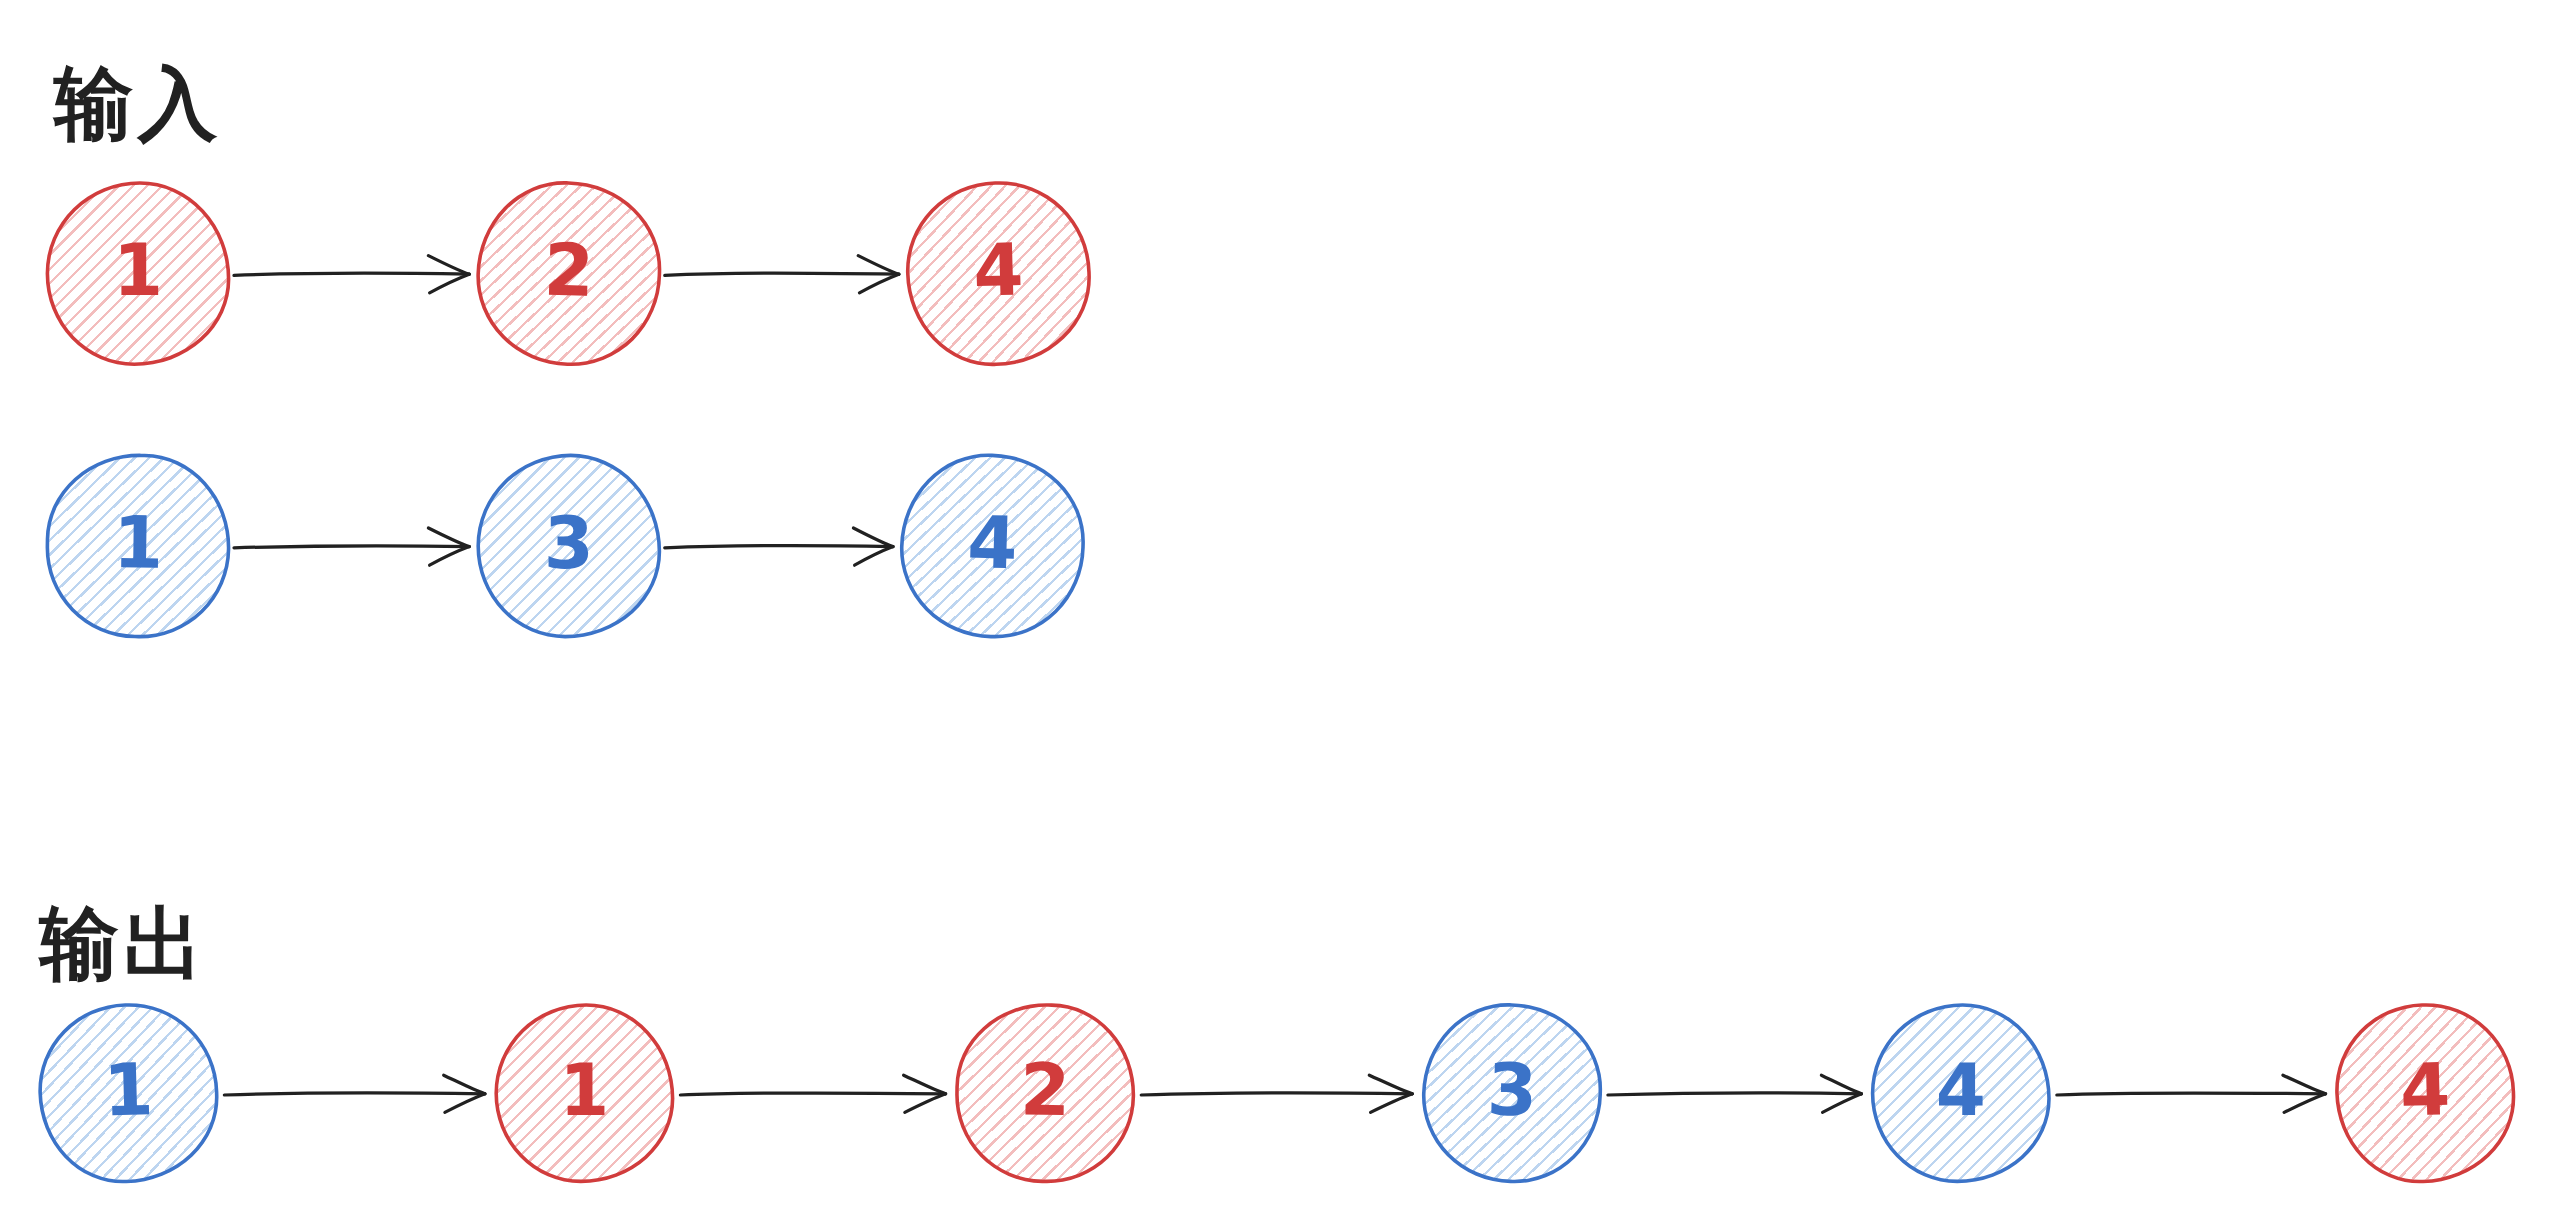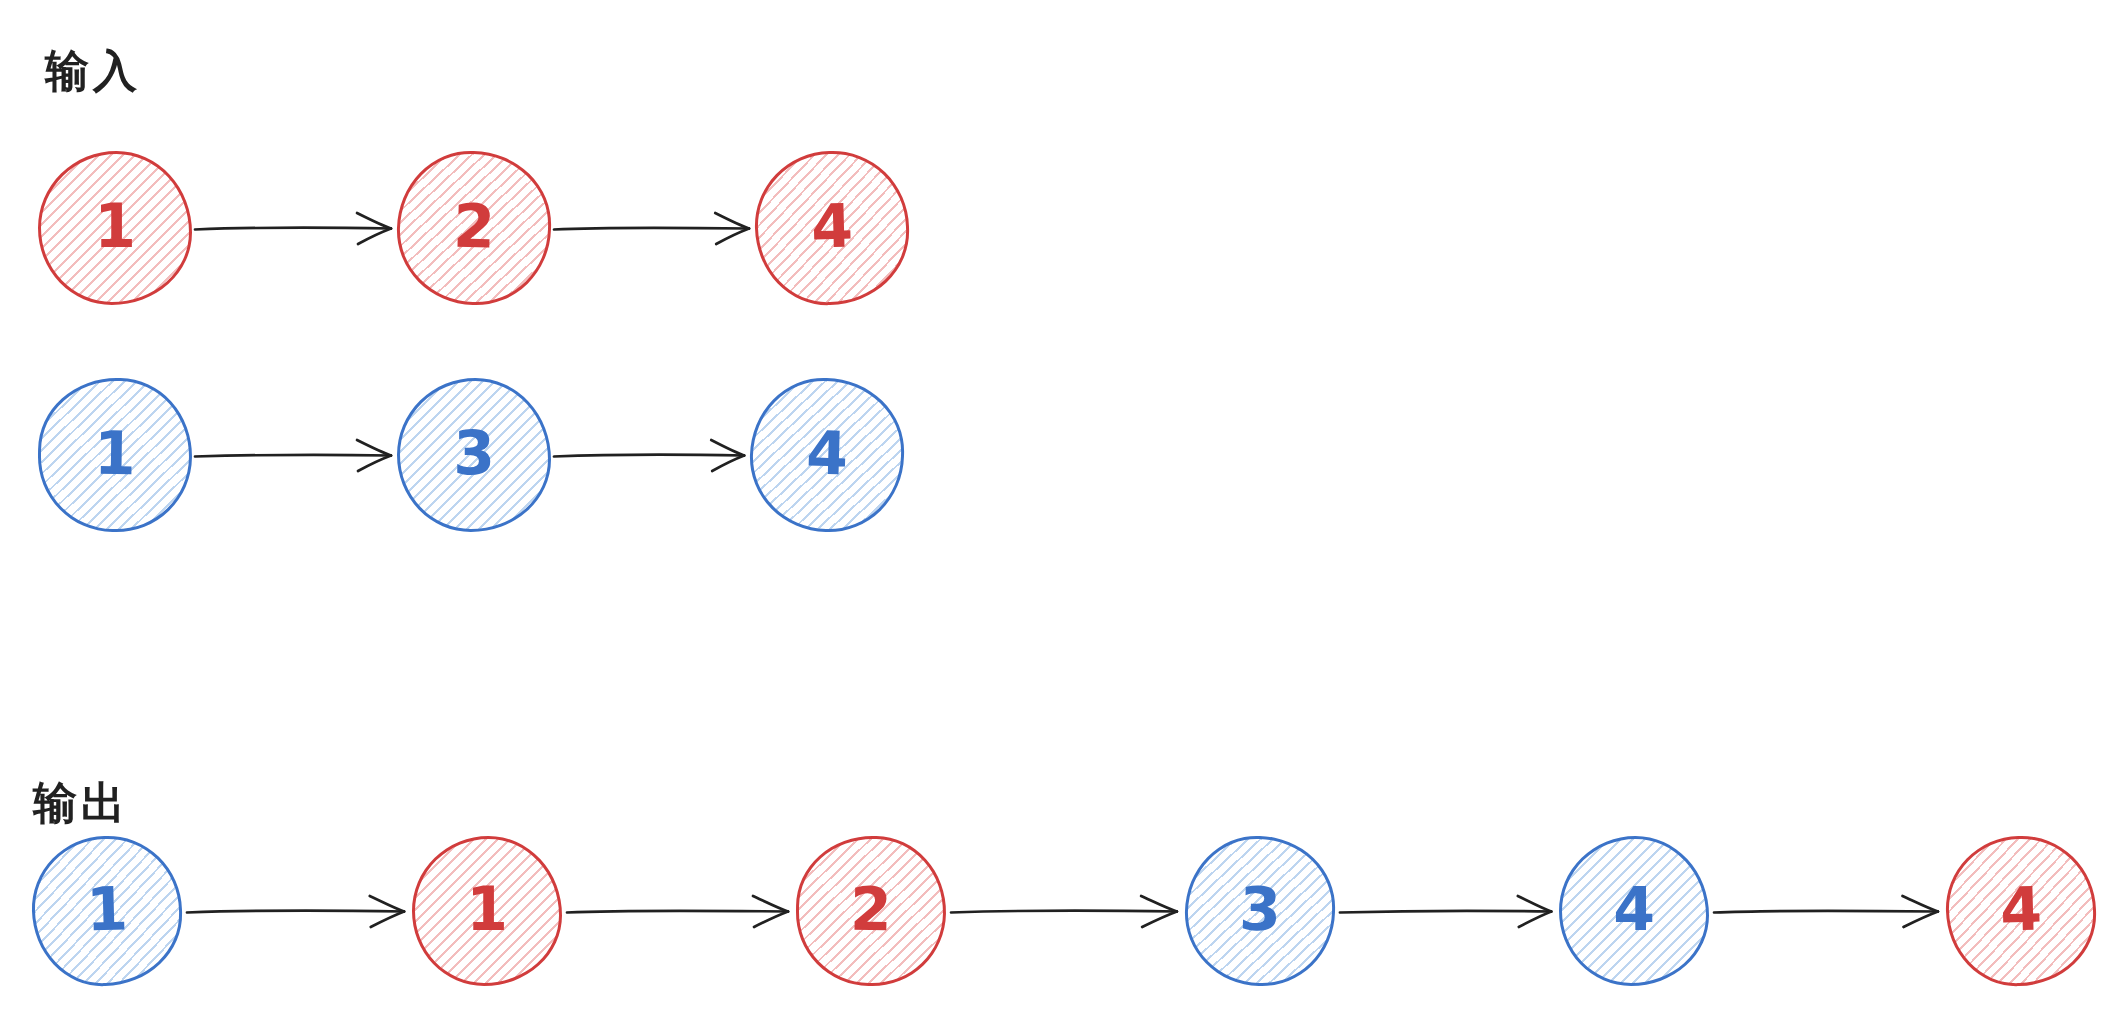--- a/index.html
+++ b/index.html
@@ -6,21 +6,21 @@
   #canvas {
     position: relative;
     width: 2124px;
     height: 1024px;
     background: var(--background, #ffffff);
     overflow: hidden;
     font-family: "DejaVu Sans", sans-serif;
   }
   .section-label {
     position: absolute;
-    font-size: 44px;
+    font-size: 66px;
     font-weight: 700;
     color: var(--ink, #212121);
     letter-spacing: 4px;
     font-family: "DejaVu Sans", sans-serif;
     user-select: none;
   }
   .node {
     position: absolute;
     width: 154px;
     height: 154px;
@@ -112,21 +112,21 @@
     <svg viewBox="0 0 205 44" preserveAspectRatio="none">
       <path d="M3 23.5 C 55 21.5, 115 21, 199 22.5"></path>
       <path d="M165 7 C 177 13, 190 19.5, 199 22.5"></path>
       <path d="M166 38 C 178 31.5, 191 25.5, 199 22.5"></path>
     </svg>
   </div>
   <div class="node v2" style="left:750px; top:378px" data-color="blue">
     <span class="num">4</span>
   </div>
 
-  <div class="section-label" style="left:33px; top:774px">输出</div>
+  <div class="section-label" style="left:33px; top:742px">输出</div>
 
   <div class="node out v3" style="left:32px; top:836px" data-color="blue">
     <span class="num">1</span>
   </div>
   <div class="arrow" style="left:184px; top:889px; width:226px">
     <svg viewBox="0 0 230 44" preserveAspectRatio="none">
       <path d="M3 23.5 C 60 21.5, 130 21, 224 22.5"></path>
       <path d="M189 7 C 202 13, 215 19.5, 224 22.5"></path>
       <path d="M190 38 C 203 31.5, 216 25.5, 224 22.5"></path>
     </svg>

